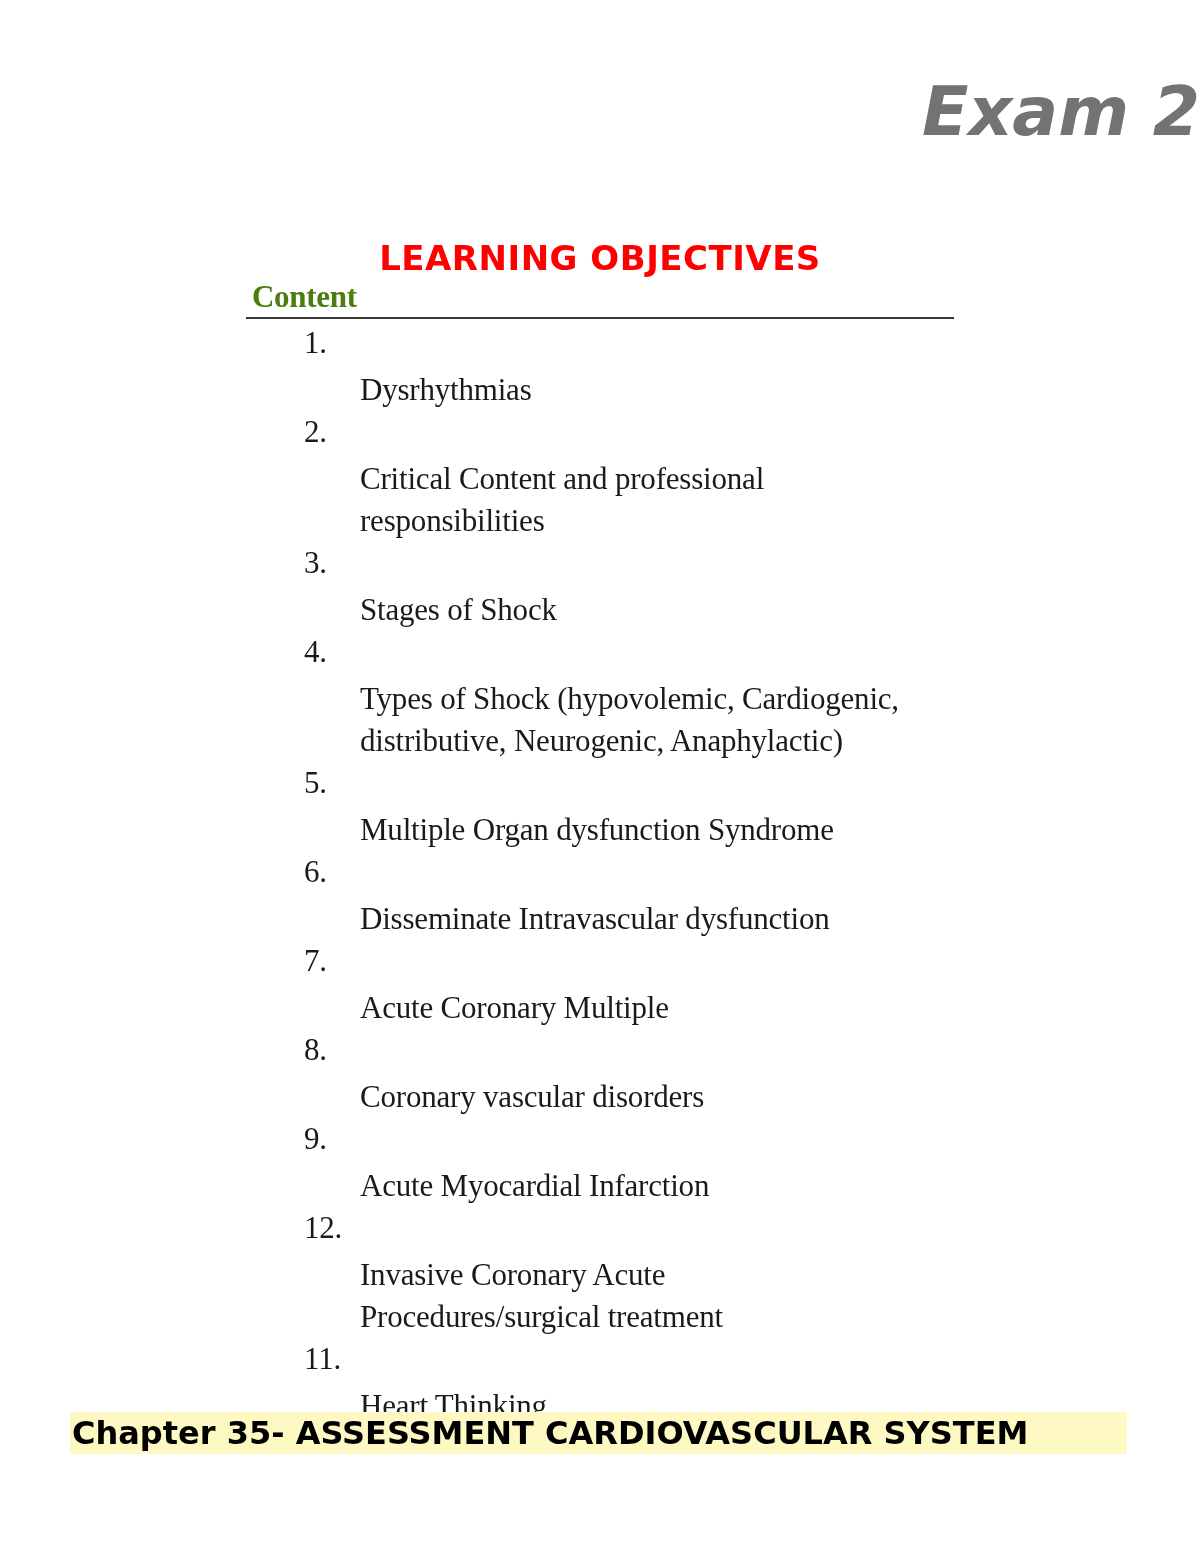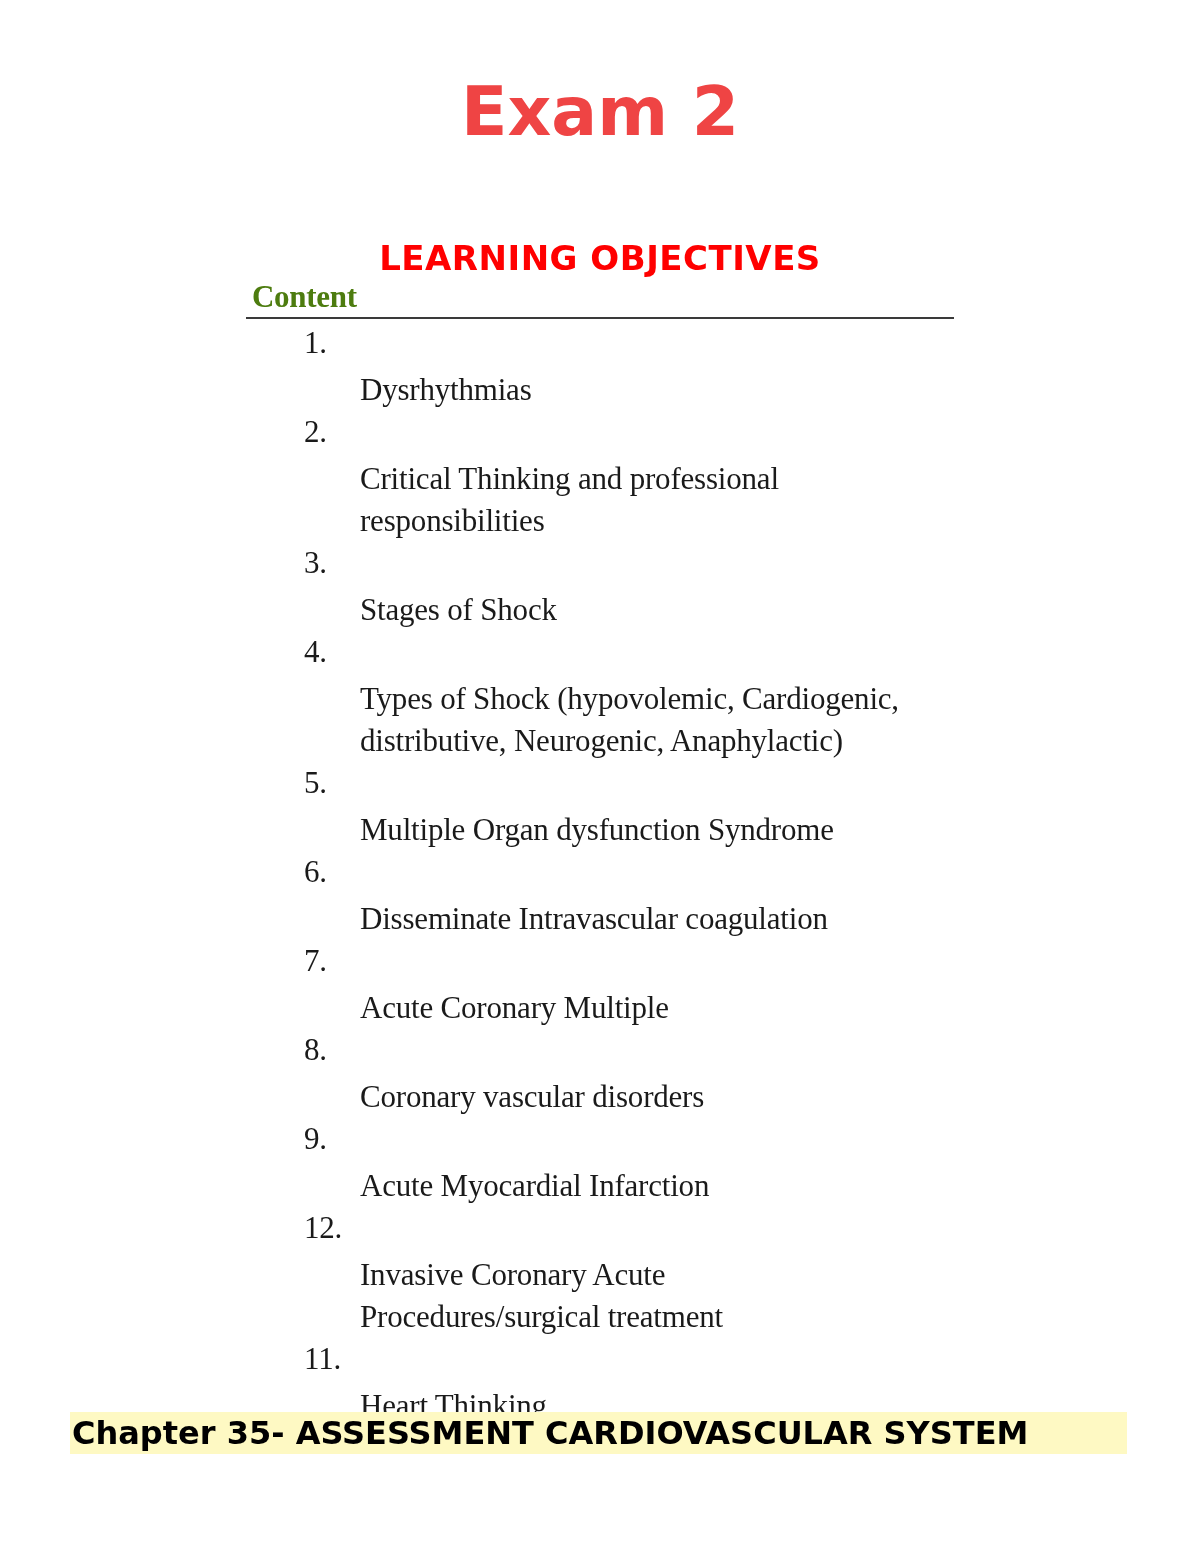--- a/index.html
+++ b/index.html
@@ -11,26 +11,27 @@
       width: 1200px;
       height: 1553px;
       position: relative;
       overflow: hidden;
     }
     .page-title {
       position: absolute;
       left: 0;
       width: 1200px;
       top: 72px;
-      text-align: center;
+      text-align: right;
       font-family: "DejaVu Sans", sans-serif;
       font-weight: bold;
       font-size: 68px;
       line-height: 80px;
-      color: #ef4444;
+      color: #737373;
+      font-style: italic;
     }
     .section-heading {
       position: absolute;
       left: 0;
       width: 1200px;
       top: 236px;
       text-align: center;
       font-family: "DejaVu Sans", sans-serif;
       font-weight: bold;
       font-size: 34px;
@@ -114,37 +115,37 @@
   <div class="content-rule"></div>
 </div>
 
 <ol class="objectives-list">
   <li>
     <span class="num">1.</span>
     <span class="text">Dysrhythmias</span>
   </li>
   <li style="width:560px;">
     <span class="num">2.</span>
-    <span class="text">Critical Thinking and professional responsibilities</span>
+    <span class="text">Critical Content and professional responsibilities</span>
   </li>
   <li>
     <span class="num">3.</span>
     <span class="text">Stages of Shock</span>
   </li>
   <li style="width:610px;">
     <span class="num">4.</span>
     <span class="text">Types of Shock (hypovolemic, Cardiogenic, distributive, Neurogenic, Anaphylactic)</span>
   </li>
   <li style="width:660px;">
     <span class="num">5.</span>
     <span class="text" style="white-space:nowrap;">Multiple Organ dysfunction Syndrome</span>
   </li>
   <li>
     <span class="num">6.</span>
-    <span class="text" style="white-space:nowrap;">Disseminate Intravascular coagulation</span>
+    <span class="text" style="white-space:nowrap;">Disseminate Intravascular dysfunction</span>
   </li>
   <li>
     <span class="num">7.</span>
     <span class="text">Acute Coronary Multiple</span>
   </li>
   <li>
     <span class="num">8.</span>
     <span class="text">Coronary vascular disorders</span>
   </li>
   <li>

